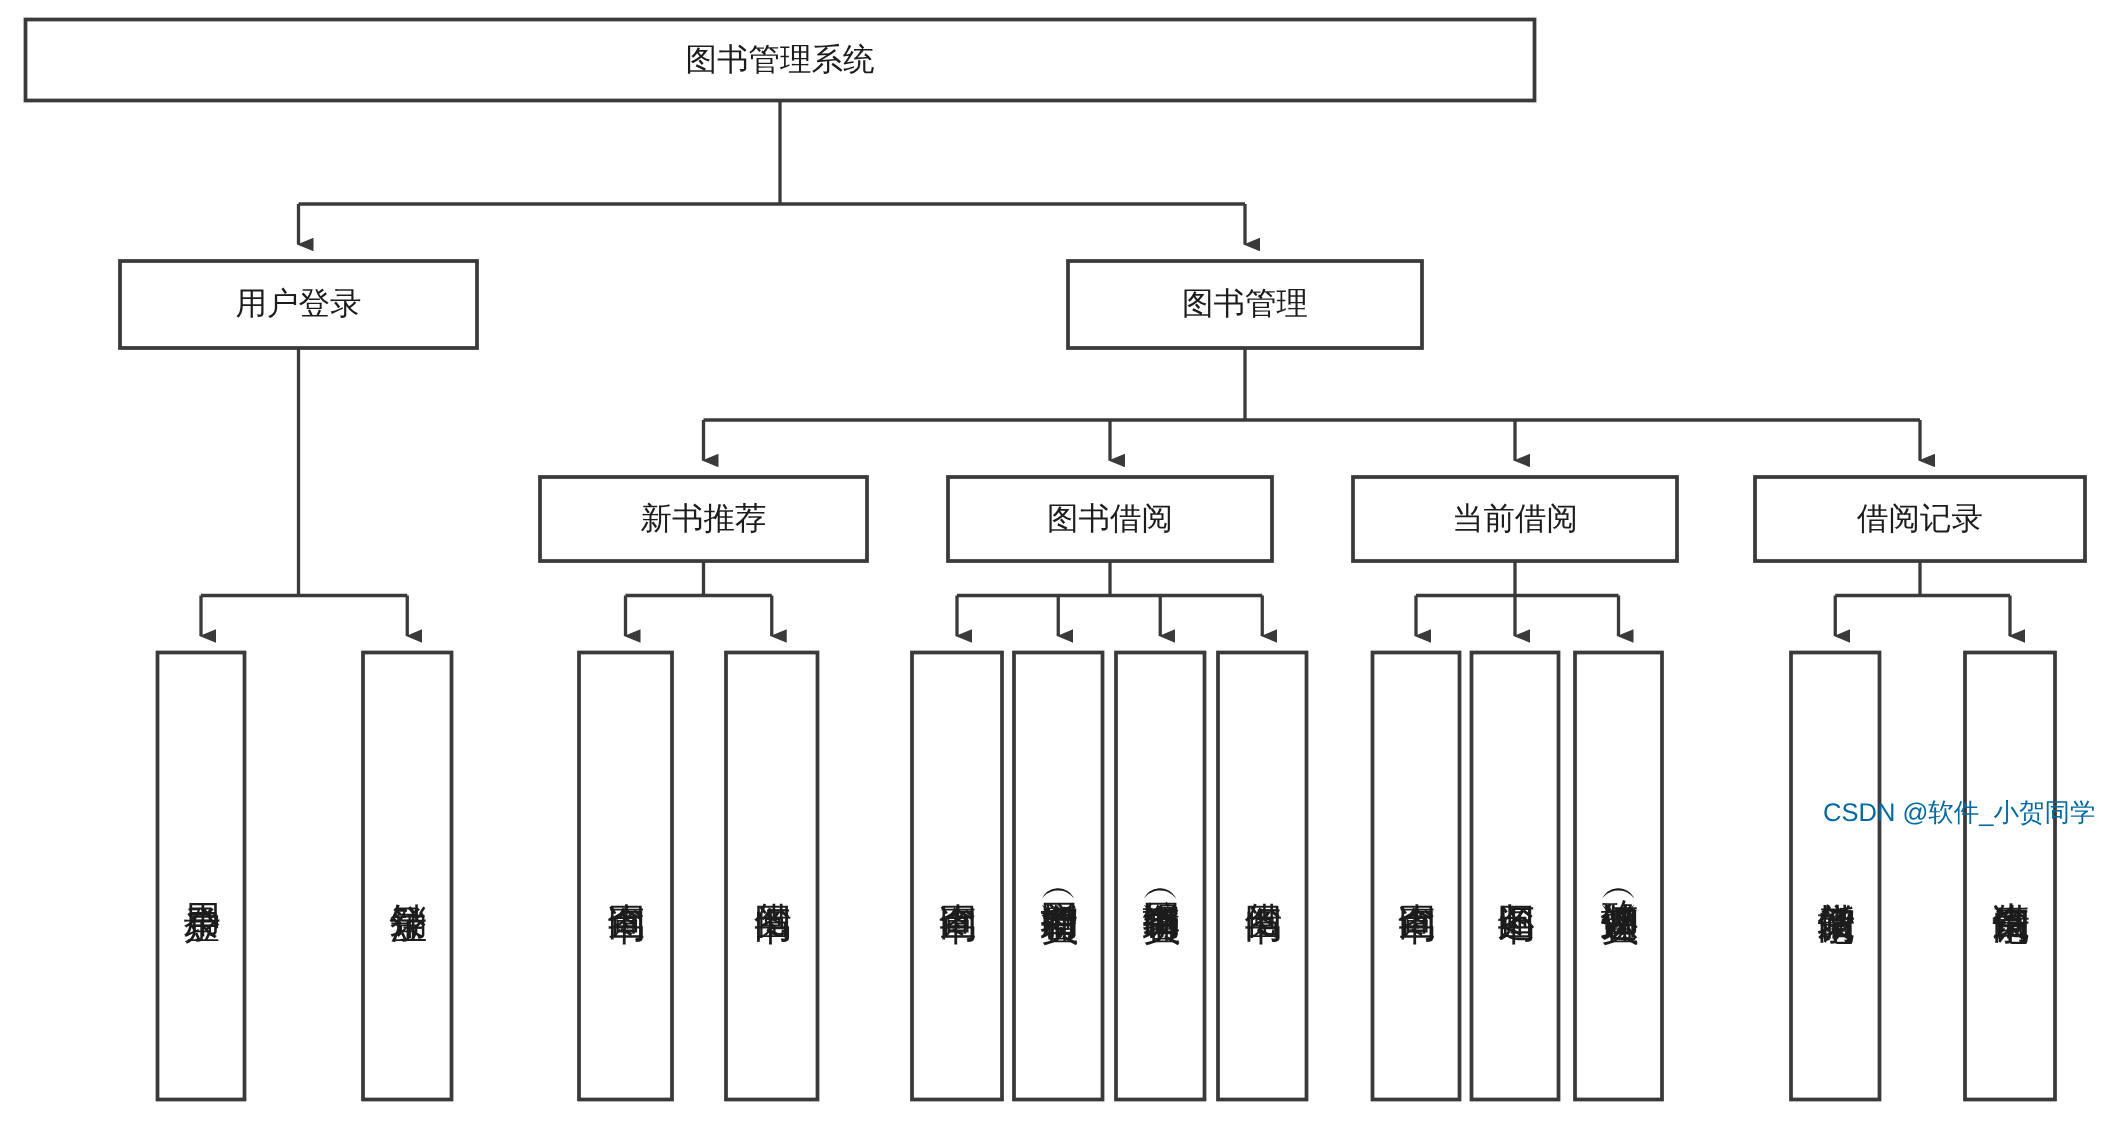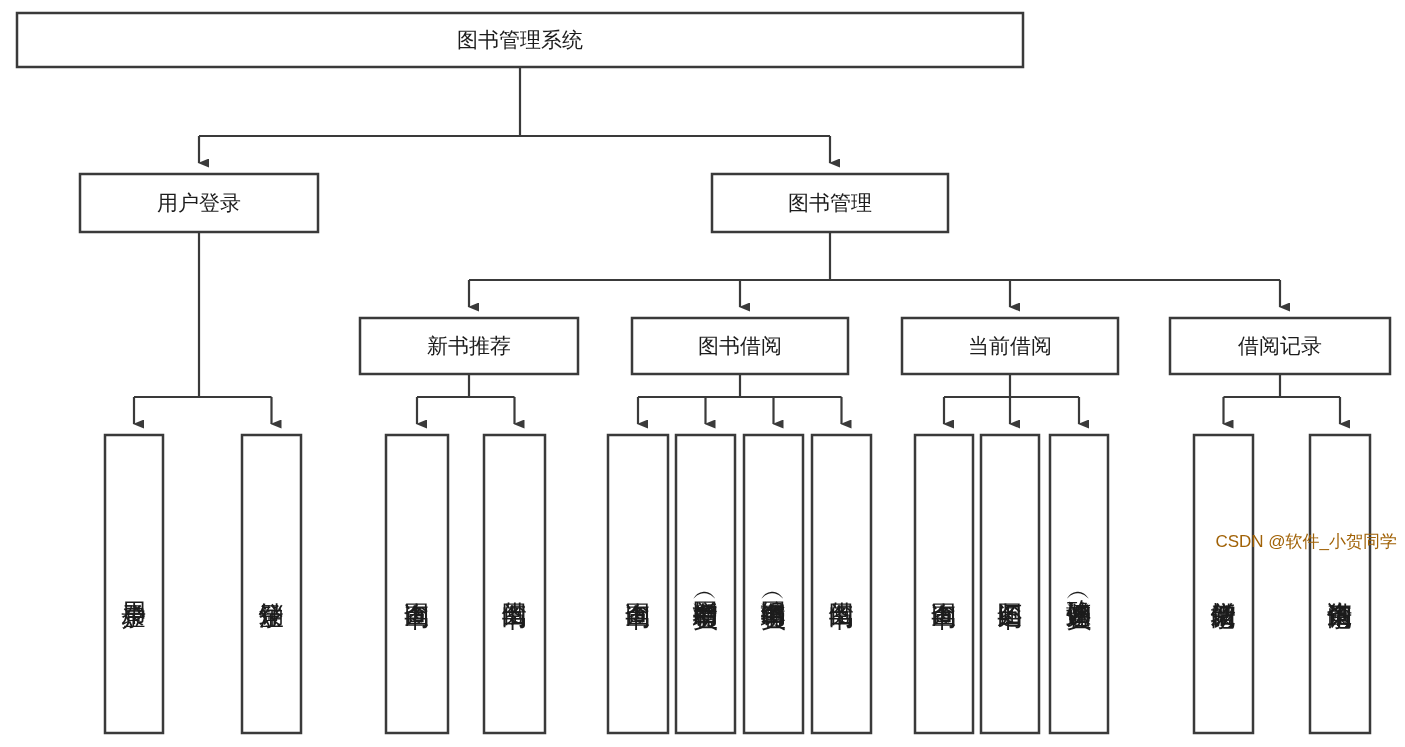--- a/index.html
+++ b/index.html
@@ -60,21 +60,21 @@
     text-align: center;
     user-select: none;
     white-space: nowrap;
   }
   .watermark {
     position: absolute;
     right: 8px;
     bottom: 4px;
     font-family: "Liberation Sans", "DejaVu Sans", sans-serif;
     font-size: 17px;
-    color: #a16207;
+    color: #0369a1;
     white-space: nowrap;
     pointer-events: none;
   }
 </style>
 </head>
 <body>
 
 <div id="diagram-root">
 
   <svg id="tree-svg" viewBox="0 0 1405 747" xmlns="http://www.w3.org/2000/svg">

